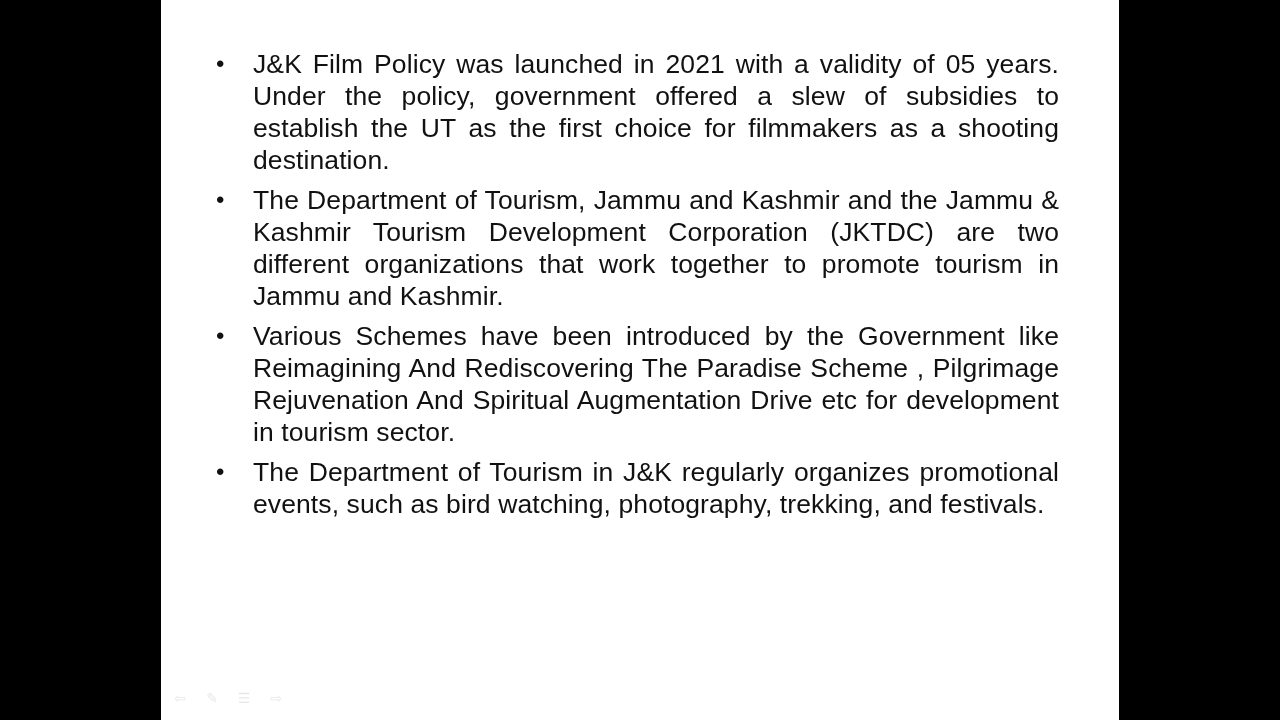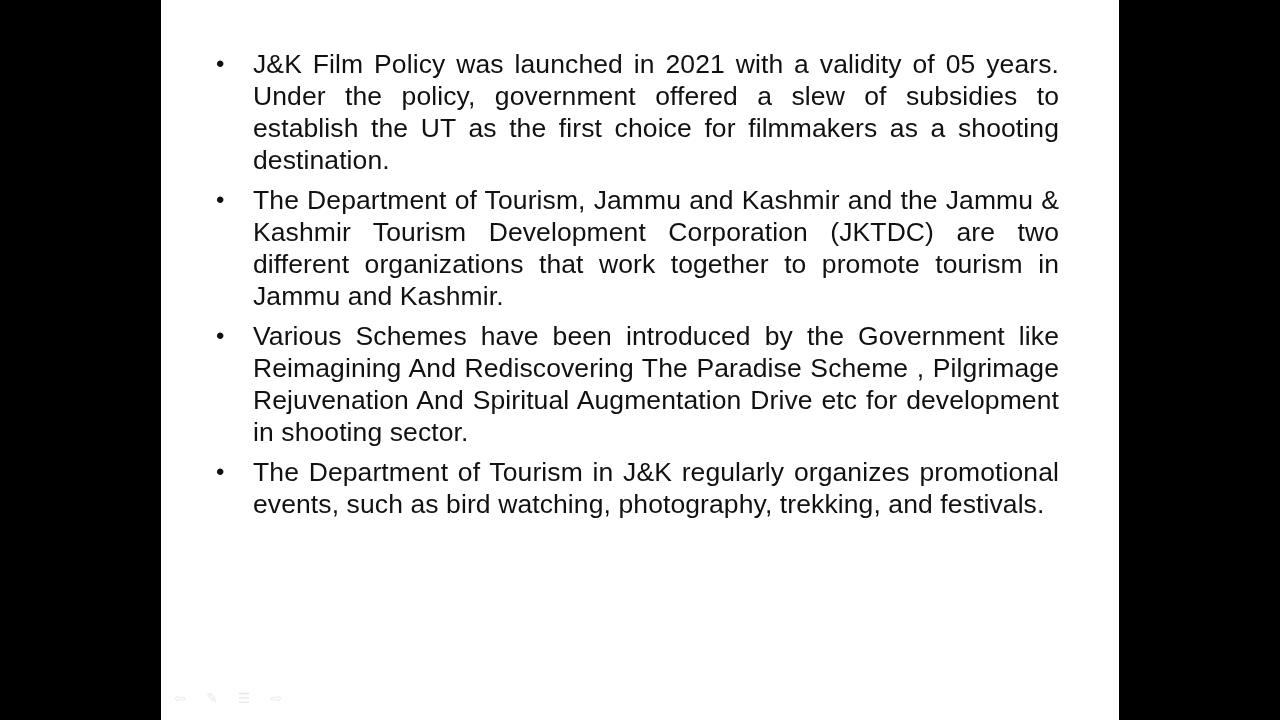--- a/index.html
+++ b/index.html
@@ -16,21 +16,21 @@
     .cursor { position:absolute; left:1190px; top:662px; width:0; height:0; }
   </style>
 </head>
 <body>
 
 <div class="slide">
   <div class="content">
     <ul class="bullets">
       <li><span class="dot">•</span><span>J&amp;K Film Policy was launched in 2021 with a validity of 05 years. Under the policy, government offered a slew of subsidies to establish the UT as the first choice for filmmakers as a shooting destination.</span></li>
       <li><span class="dot">•</span><span>The Department of Tourism, Jammu and Kashmir and the Jammu &amp; Kashmir Tourism Development Corporation (JKTDC) are two different organizations that work together to promote tourism in Jammu and Kashmir.</span></li>
-      <li><span class="dot">•</span><span>Various Schemes have been introduced by the Government like Reimagining And Rediscovering The Paradise Scheme , Pilgrimage Rejuvenation And Spiritual Augmentation Drive etc for development in shooting sector.</span></li>
+      <li><span class="dot">•</span><span>Various Schemes have been introduced by the Government like Reimagining And Rediscovering The Paradise Scheme , Pilgrimage Rejuvenation And Spiritual Augmentation Drive etc for development in tourism sector.</span></li>
       <li><span class="dot">•</span><span>The Department of Tourism in J&amp;K regularly organizes promotional events, such as bird watching, photography, trekking, and festivals.</span></li>
     </ul>
   </div>
   <div class="toolbar">
     <span>⇦</span>
     <span>✎</span>
     <span>☰</span>
     <span>⇨</span>
   </div>
 </div>

